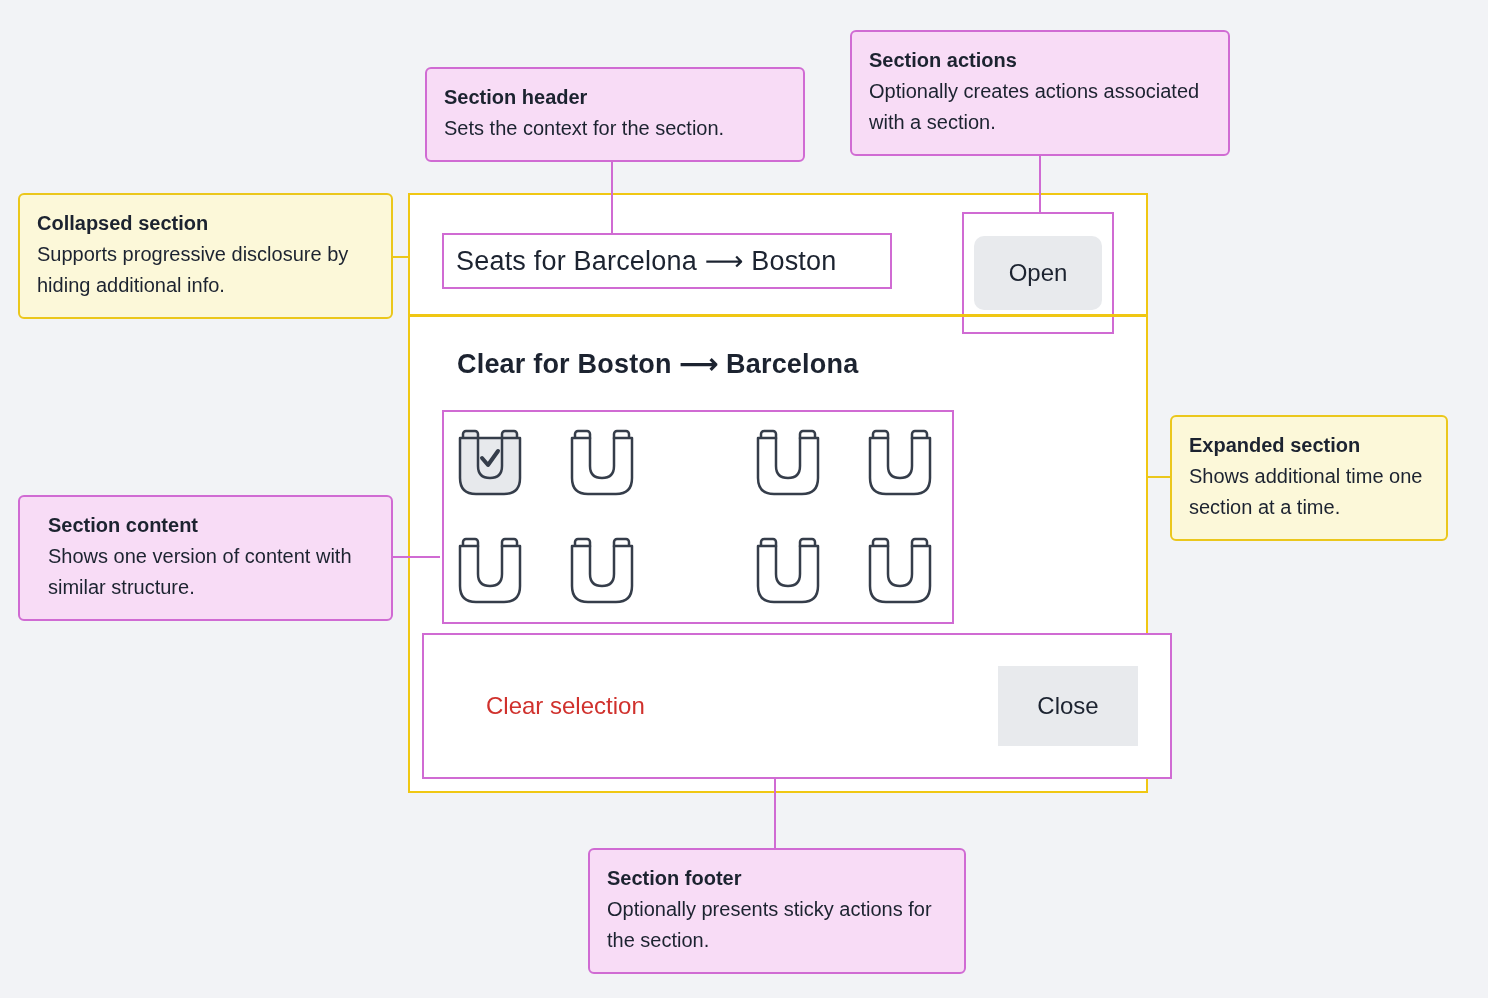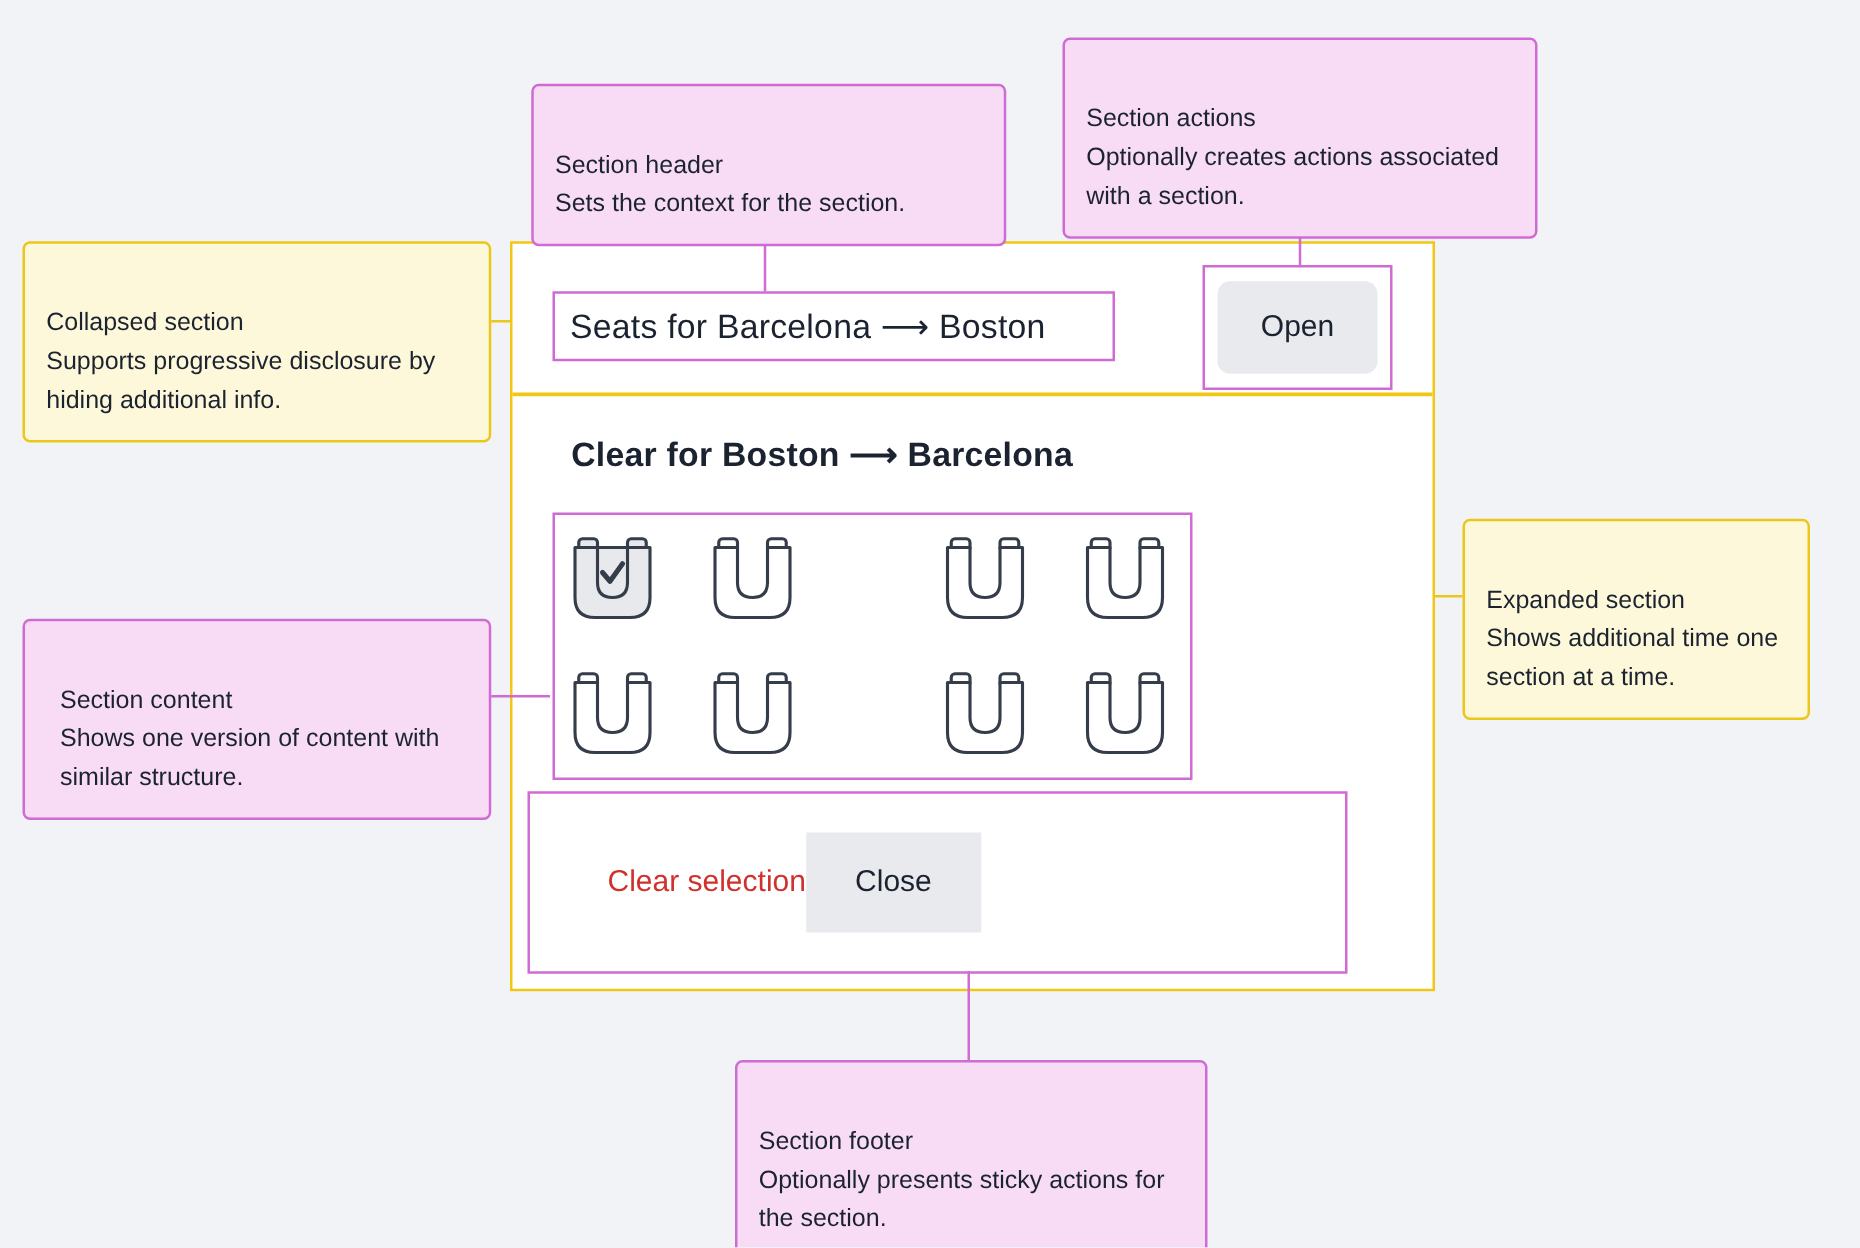--- a/index.html
+++ b/index.html
@@ -4,55 +4,55 @@
 <style>
   * { margin:0; padding:0; box-sizing:border-box; }
   html,body { background:#f2f3f6; }
   body { font-family:"Liberation Sans", sans-serif; color:#1c2330; }
   .stage { position:relative; width:1488px; height:998px; background:#f2f3f6; overflow:hidden; }
 
   
   .callout { position:absolute; border-radius:6px; padding:13px 17px 16px; font-size:20px; line-height:31px; }
   .callout.pink   { background:#f8dcf6; border:2px solid #d06bd3; }
   .callout.yellow { background:#fcf8d9; border:2px solid #ebc71c; }
-  .callout-title  { font-weight:400;margin-top:35px; }
+  .callout-title  { font-weight:700; }
 
   
   .conn { position:absolute; }
   .conn.pink   { background:#d06bd3; }
   .conn.yellow { background:#ebc71c; }
 
   
   .panel { position:absolute; left:408px; top:193px; width:740px; height:600px;
            background:#ffffff; border:2px solid #f0c713; }
   .outlined { position:absolute; border:2px solid #d06bd3; background:#ffffff; }
 
   .header-box { left:32px; top:38px; width:450px; height:56px;
                 display:flex; align-items:center; padding-left:12px; }
   .panel-title { font-size:27px; font-weight:400; letter-spacing:0.2px; }
 
-  .action-box { left:552px; top:17px; width:152px; height:100px;
+  .action-box { left:552px; top:17px; width:152px; height:122px;
                 display:flex; align-items:center; justify-content:center; }
   .gray-btn { background:#e8eaed; border:none; border-radius:10px;
               font-family:"Liberation Sans", sans-serif; font-size:24px; font-weight:500;
               color:#1c2330; cursor:pointer; }
   .open-btn { width:128px; height:74px; }
 
   .divider { position:absolute; left:0; top:119px; width:100%; height:3px; background:#f0c713; }
 
   .expanded-title { position:absolute; left:47px; top:153px; font-size:27px; font-weight:700; letter-spacing:0.2px; }
 
   .seat-grid { left:32px; top:215px; width:512px; height:214px; padding:16px 12px; }
   .seat-rows { display:flex; flex-direction:column; gap:38px; }
   .seat-row  { display:flex; gap:44px; }
   .seat { width:68px; height:70px; }
   .seat-row .seat:nth-child(3) { margin-left:74px; }
 
-  .footer-box { left:12px; top:438px; width:656px; height:146px;
-                display:flex; align-items:center; 
+  .footer-box { left:12px; top:438px; width:750px; height:146px;
+                display:flex; align-items:center; justify-content:space-between;
                 padding:0 32px 0 62px; }
   .danger-btn { background:none; border:none; color:#d0312d;
                 font-family:"Liberation Sans", sans-serif; font-size:24px; font-weight:500; cursor:pointer; }
   .close-btn { width:140px; height:80px; border-radius:0; }
 </style>
 </head>
 <body>
 
 <div class="stage">
 

